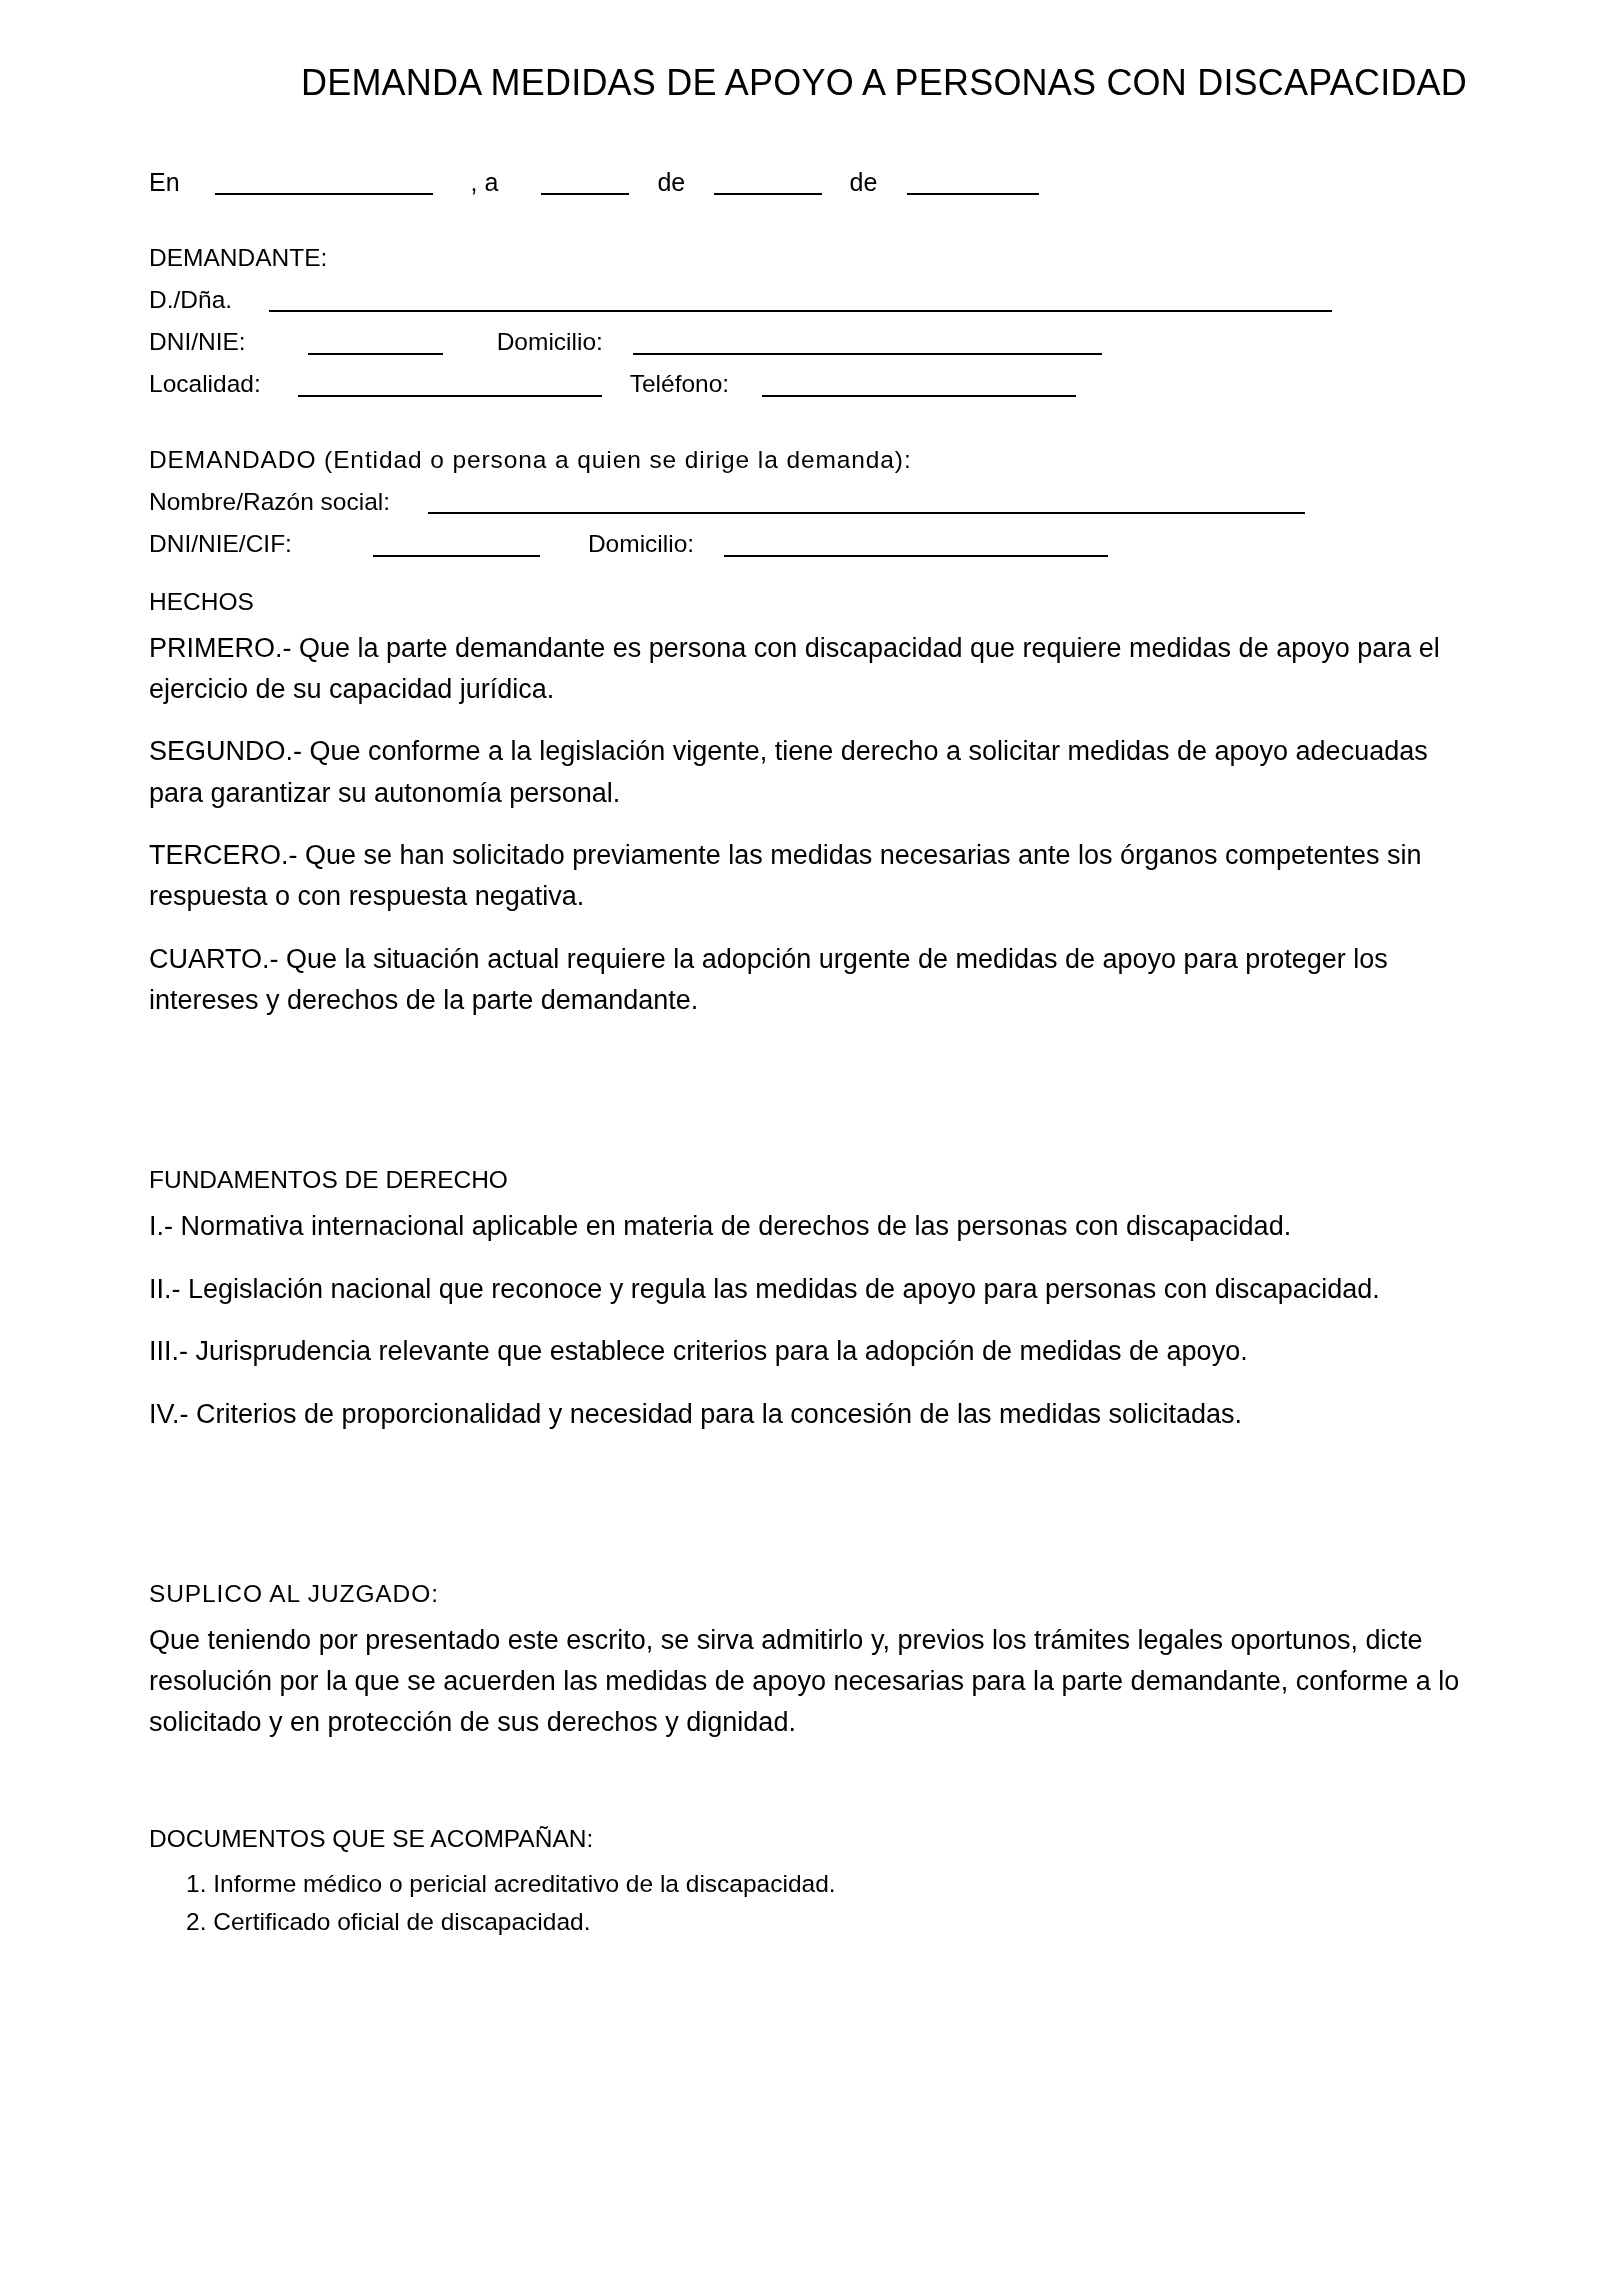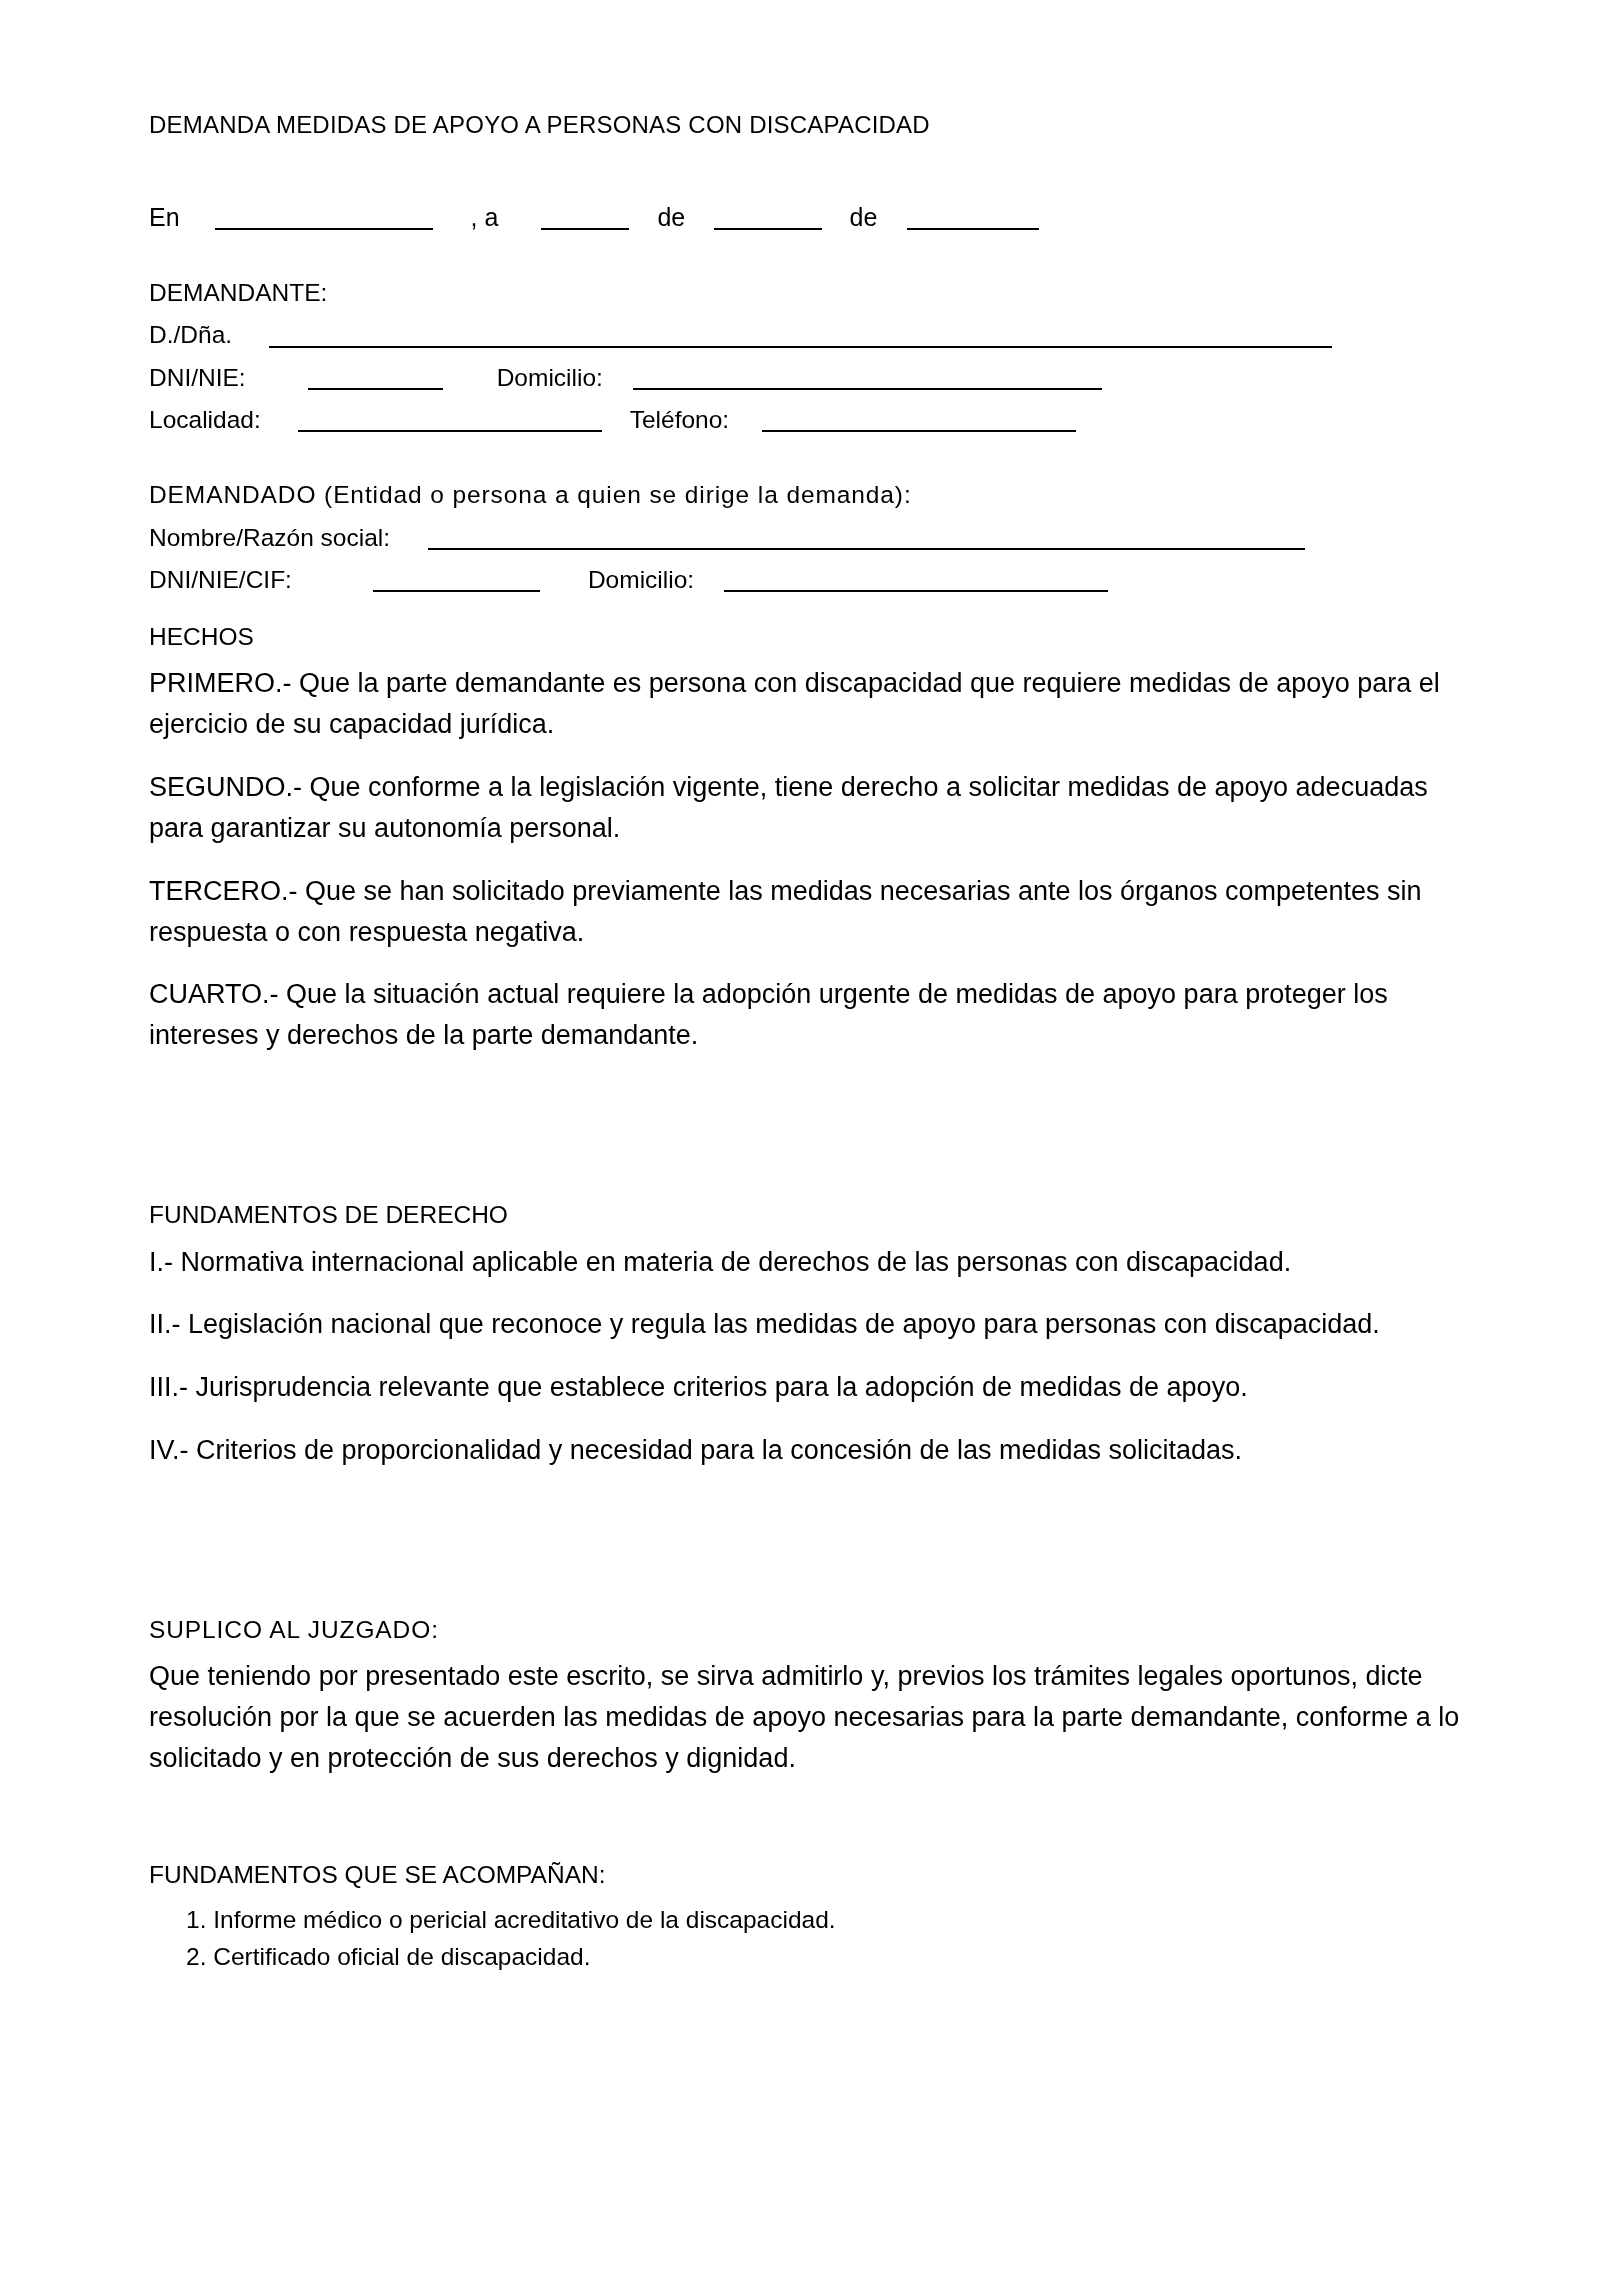--- a/index.html
+++ b/index.html
@@ -23,26 +23,26 @@
   }
   .content {
     position: absolute;
     left: 149px;
     top: 0;
     width: 1318px;
   }
 
   
   .doc-title {
-    font-size: 24px;
+    font-size: 36px;
     line-height: 1.2;
-    text-align: left;
+    text-align: right;
     letter-spacing: 0.2px;
     margin: 0;
-    padding-top: 111px;
+    padding-top: 61px;
     font-weight: normal;
     white-space: nowrap;
   }
 
   
   .date-line {
     display: flex;
     align-items: flex-end;
     margin-top: 62px;
     font-size: 25px;
@@ -199,21 +199,21 @@
     <div class="gap-xxl"></div>
 
     <div class="section-head spaced">SUPLICO AL JUZGADO:</div>
 
     <div class="gap-xs"></div>
 
     <p class="para">Que teniendo por presentado este escrito, se sirva admitirlo y, previos los trámites legales oportunos, dicte resolución por la que se acuerden las medidas de apoyo necesarias para la parte demandante, conforme a lo solicitado y en protección de sus derechos y dignidad.</p>
 
     <div class="gap-xl"></div>
 
-    <div class="section-head">FUNDAMENTOS QUE SE ACOMPAÑAN:</div>
+    <div class="section-head">DOCUMENTOS QUE SE ACOMPAÑAN:</div>
 
     <div class="gap-xs"></div>
 
     <ol class="doc-list">
       <li>1. Informe médico o pericial acreditativo de la discapacidad.</li>
       <li>2. Certificado oficial de discapacidad.</li>
     </ol>
 
   </div>
 </div>

